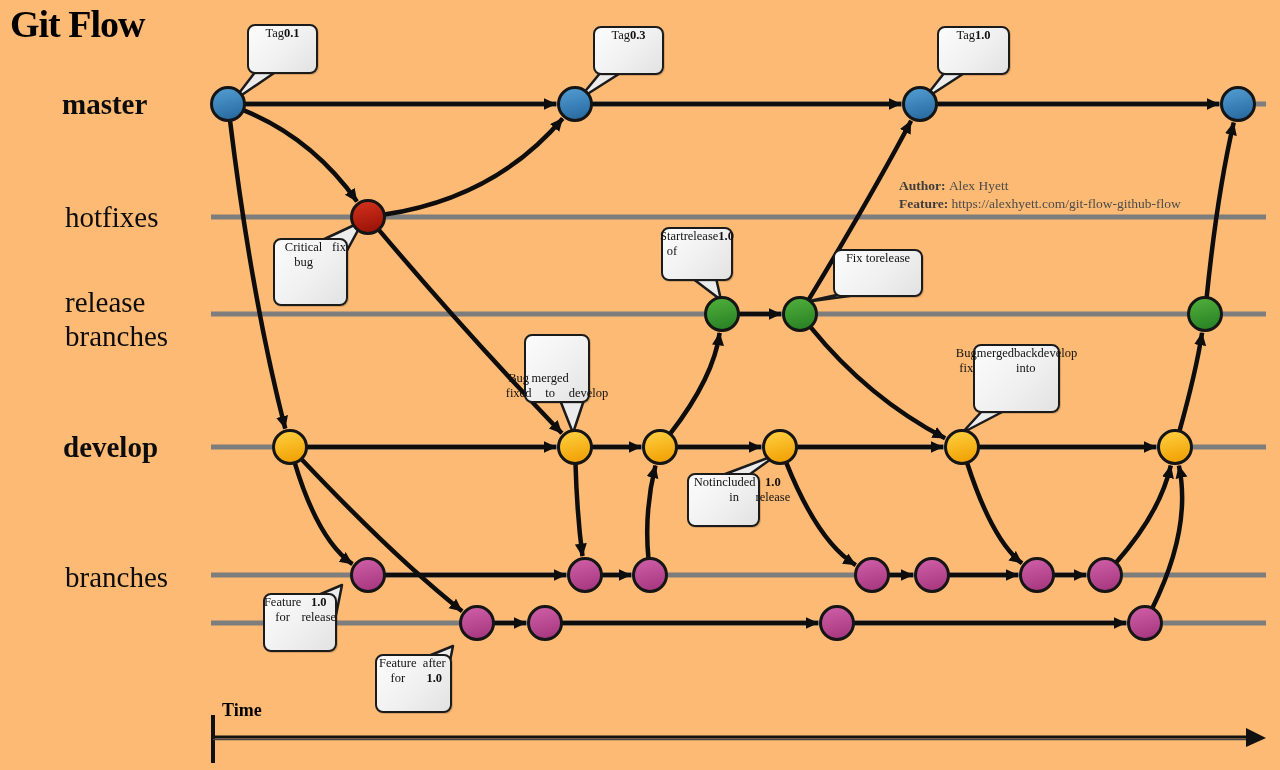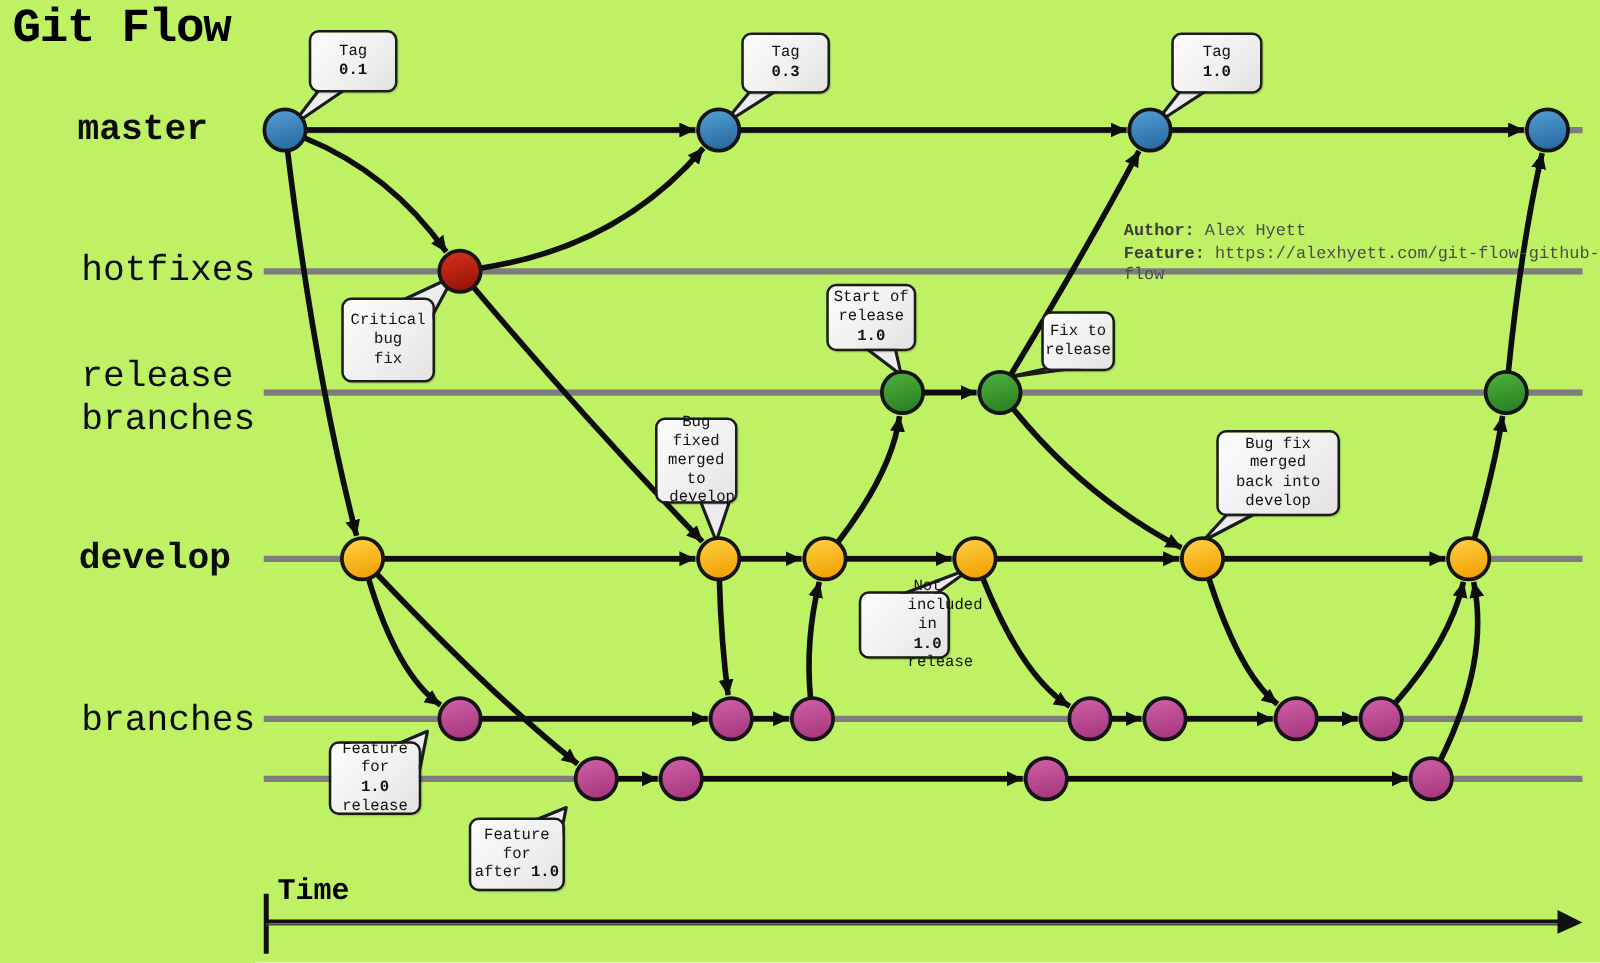--- a/index.html
+++ b/index.html
@@ -1,32 +1,32 @@
 <!DOCTYPE html>
 <html><head>
 <meta charset="utf-8">
 <style>
   html,body{margin:0;padding:0;background:#ffffff;}
-  .stage{position:relative;width:1280px;height:770px;background:#bef264;overflow:hidden;
-         font-family:Liberation Mono, monospace;}
+  .stage{position:relative;width:1280px;height:770px;background:#fdba74;overflow:hidden;
+         font-family:Liberation Serif, serif;}
   .stage svg{position:absolute;left:0;top:0;z-index:1;}
   .page-title{position:absolute;left:10px;top:2px;font-size:38px;font-weight:bold;
               color:#000;z-index:3;letter-spacing:-1px;}
   .branch-label{position:absolute;z-index:3;color:#0c0c0c;font-size:29px;line-height:34px;}
   .branch-label.bold{font-weight:bold;}
   .callout{position:absolute;z-index:4;box-sizing:border-box;
            background:linear-gradient(135deg,#fcfcfc 0%,#f0f0f0 55%,#e2e2e2 100%);
            border:2.5px solid #1b1b1b;border-radius:8px;
-           display:flex;flex-direction:column;justify-content:center;
+           display:flex;flex-direction:row;justify-content:center;
            text-align:center;font-size:12.5px;line-height:15.2px;color:#111;
            box-shadow:1px 1px 0 rgba(0,0,0,0.15);}
   .callout .b{font-weight:bold;}
   .author-note{position:absolute;z-index:3;font-size:13.5px;line-height:17.5px;color:#4b4b4b;margin-top:16px;}
   .author-note .b{font-weight:bold;color:#3d3d3d;}
-  .time-label{position:absolute;z-index:3;font-size:24px;font-weight:bold;color:#000;}
+  .time-label{position:absolute;z-index:3;font-size:18px;font-weight:bold;color:#000;}
 </style>
 </head>
 <body>
 
 <div class="stage">
   <div class="page-title">Git Flow</div>
   <svg id="diagram" width="1280" height="770" viewBox="0 0 1280 770">
       <defs>
         <linearGradient id="grad-blue" x1="0" y1="0" x2="0.25" y2="1">
           <stop offset="0%" stop-color="#55a0d6"></stop>
@@ -166,30 +166,30 @@
       </div>
       <div class="callout" style="left: 273px; top: 238px; width: 75px; height: 68px;">
         <div><span>Critical bug</span></div>
         <div><span>fix</span></div>
       </div>
       <div class="callout" style="left: 661px; top: 227px; width: 72px; height: 54px;">
         <div><span>Start of</span></div>
         <div><span>release</span></div>
         <div><span class="b">1.0</span></div>
       </div>
-      <div class="callout" style="left: 833px; top: 249px; width: 59px; height: 48px;">
+      <div class="callout" style="left: 833px; top: 249px; width: 90px; height: 48px;">
         <div><span>Fix to</span></div>
         <div><span>release</span></div>
       </div>
       <div class="callout" style="left: 524px; top: 334px; width: 66px; height: 69px; align-items: flex-end;">
         <div><span>Bug fixed</span></div>
         <div><span>merged to</span></div>
         <div><span>develop</span></div>
       </div>
-      <div class="callout" style="left: 973px; top: 344px; width: 99px; height: 69px;">
+      <div class="callout" style="left: 973px; top: 344px; width: 87px; height: 69px;">
         <div><span>Bug fix</span></div>
         <div><span>merged</span></div>
         <div><span>back into</span></div>
         <div><span>develop</span></div>
       </div>
       <div class="callout" style="left: 687px; top: 473px; width: 73px; height: 54px; padding-left: 37px;">
         <div><span>Not</span></div>
         <div><span>included in</span></div>
         <div><span class="b">1.0</span><span> release</span></div>
       </div>

